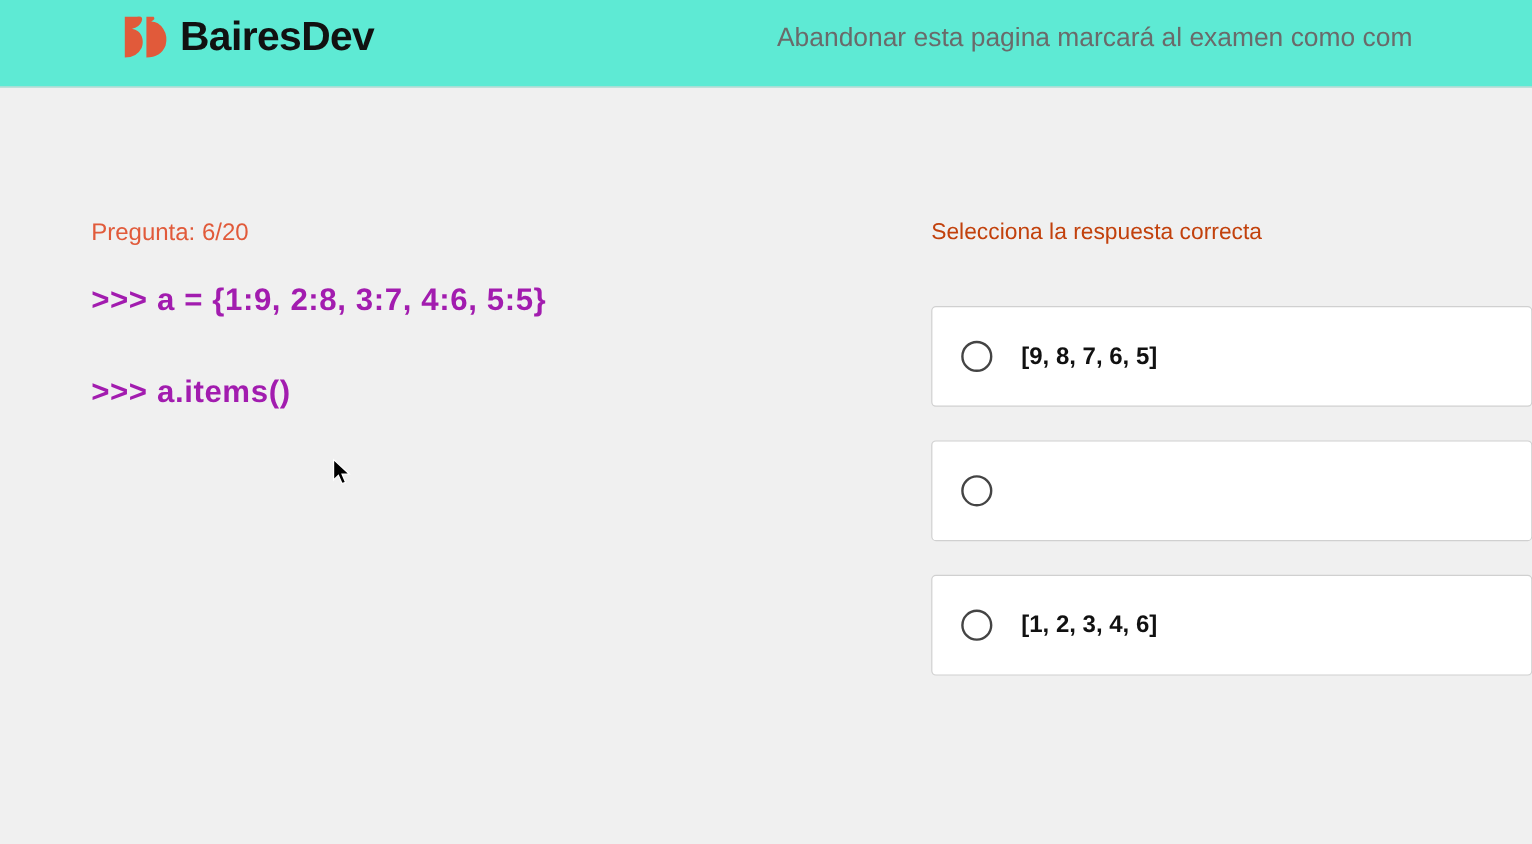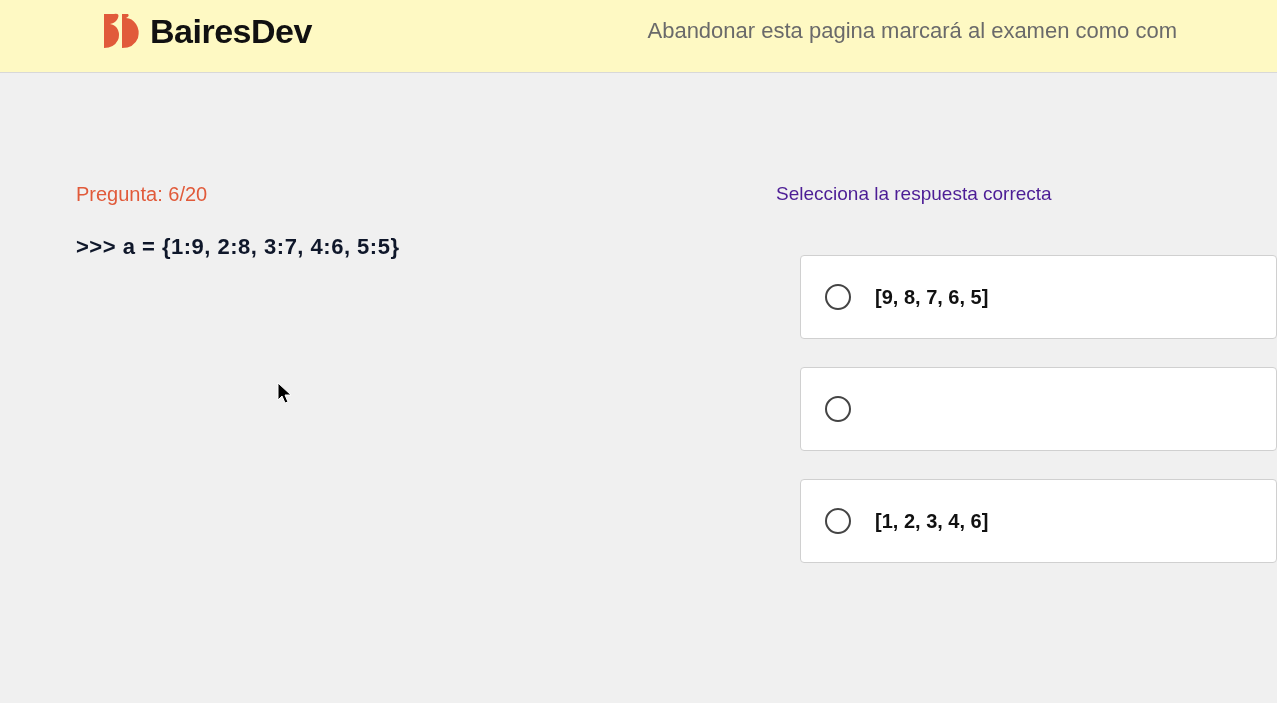--- a/index.html
+++ b/index.html
@@ -5,21 +5,21 @@
   * { margin: 0; padding: 0; box-sizing: border-box; }
   body {
     font-family: -apple-system, BlinkMacSystemFont, "Segoe UI", Arial, sans-serif;
     background: #f0f0f0;
     width: 1277px;
     height: 703px;
     overflow: hidden;
     position: relative;
   }
   .header {
-    background: #fef9c3;
+    background: #5eead4;
     border-bottom: 1px solid #d8d8d8;
     padding: 10px 100px 20px 100px;
     display: flex;
     align-items: center;
     justify-content: space-between;
   }
   .logo-wrap {
     display: flex;
     align-items: center;
     gap: 8px;
@@ -50,52 +50,51 @@
   .left {
     flex: 0 0 640px;
   }
   .qnum {
     color: #e15a3a;
     font-size: 20px;
     font-weight: 500;
     margin-bottom: 28px;
   }
   .code-line {
-    font-size: 22px;
+    font-size: 26px;
     font-weight: 700;
-    color: #0f172a;
+    color: #a21caf;
     margin-bottom: 46px;
     letter-spacing: 0.5px;
   }
   .right {
     flex: 1;
     padding-right: 0;
   }
   .instr {
     font-size: 19px;
-    color: #4c1d95;
+    color: #c2410c;
     font-weight: 500;
     margin-bottom: 50px;
   }
   .options {
     display: flex;
     flex-direction: column;
     gap: 28px;
   }
   .option {
     background: #ffffff;
     border: 1px solid #d0d0d0;
     border-radius: 4px;
     padding: 28px 24px;
     display: flex;
     align-items: center;
     gap: 24px;
     cursor: pointer;
     min-width: 420px;
-    margin-left: 24px;
   }
   .radio {
     width: 26px;
     height: 26px;
     border: 2px solid #444;
     border-radius: 50%;
     flex-shrink: 0;
   }
   .opt-text {
     font-size: 20px;
@@ -124,20 +123,21 @@
   </div>
   <div class="warning">Abandonar esta pagina marcará al examen como com</div>
 </div>
 
 <div class="content">
   <div class="left">
     <div class="qnum">
       <span>Pregunta: </span><span>6/20</span>
     </div>
     <div class="code-line">&gt;&gt;&gt; a = {1:9, 2:8, 3:7, 4:6, 5:5}</div>
+    <div class="code-line">&gt;&gt;&gt; a.items()</div>
   </div>
 
   <div class="right">
     <div class="instr">Selecciona la respuesta correcta</div>
     <div class="options">
       <div class="option">
         <span class="radio"></span>
         <span class="opt-text">[9, 8, 7, 6, 5]</span>
       </div>
       <div class="option">

